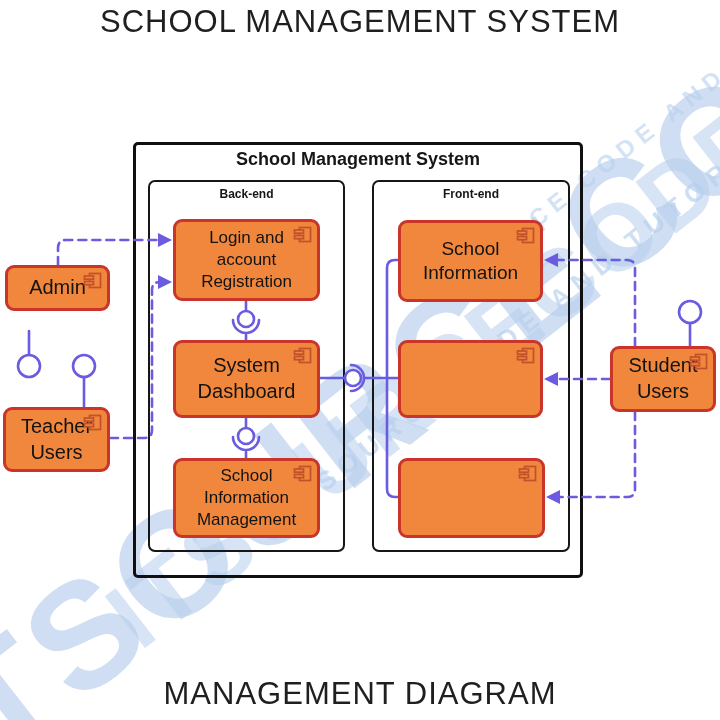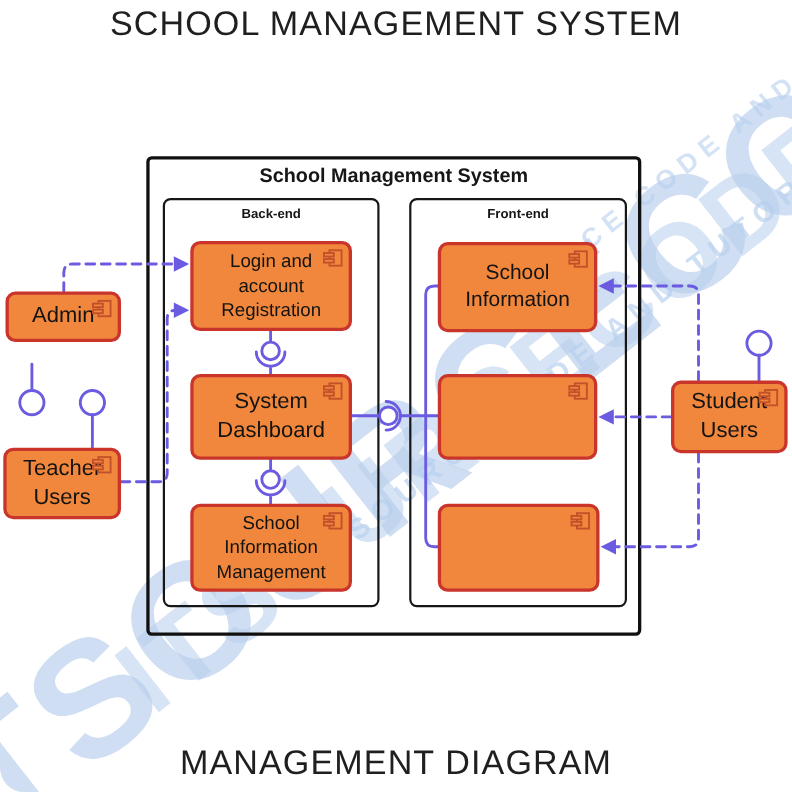--- a/index.html
+++ b/index.html
@@ -1,18 +1,18 @@
 <!DOCTYPE html>
 <html><head>
 <meta charset="utf-8">
 <style>
   html,body{margin:0;padding:0;background:#ffffff;}
   .canvas{
     position:relative;width:720px;height:720px;overflow:hidden;background:#fff;
-    font-family:"Liberation Sans",sans-serif;color:#161616;border-radius:22px;
+    font-family:"Liberation Sans",sans-serif;color:#161616;
   }
   
   .page-title{
     position:absolute;left:0;width:100%;text-align:center;
     font-family:"Liberation Sans",sans-serif;font-weight:300;
     font-size:31px;letter-spacing:1px;color:#1f1f1f;z-index:6;
   }
   .page-title.top{top:4px;}
   .page-title.bottom{top:676px;}
 

